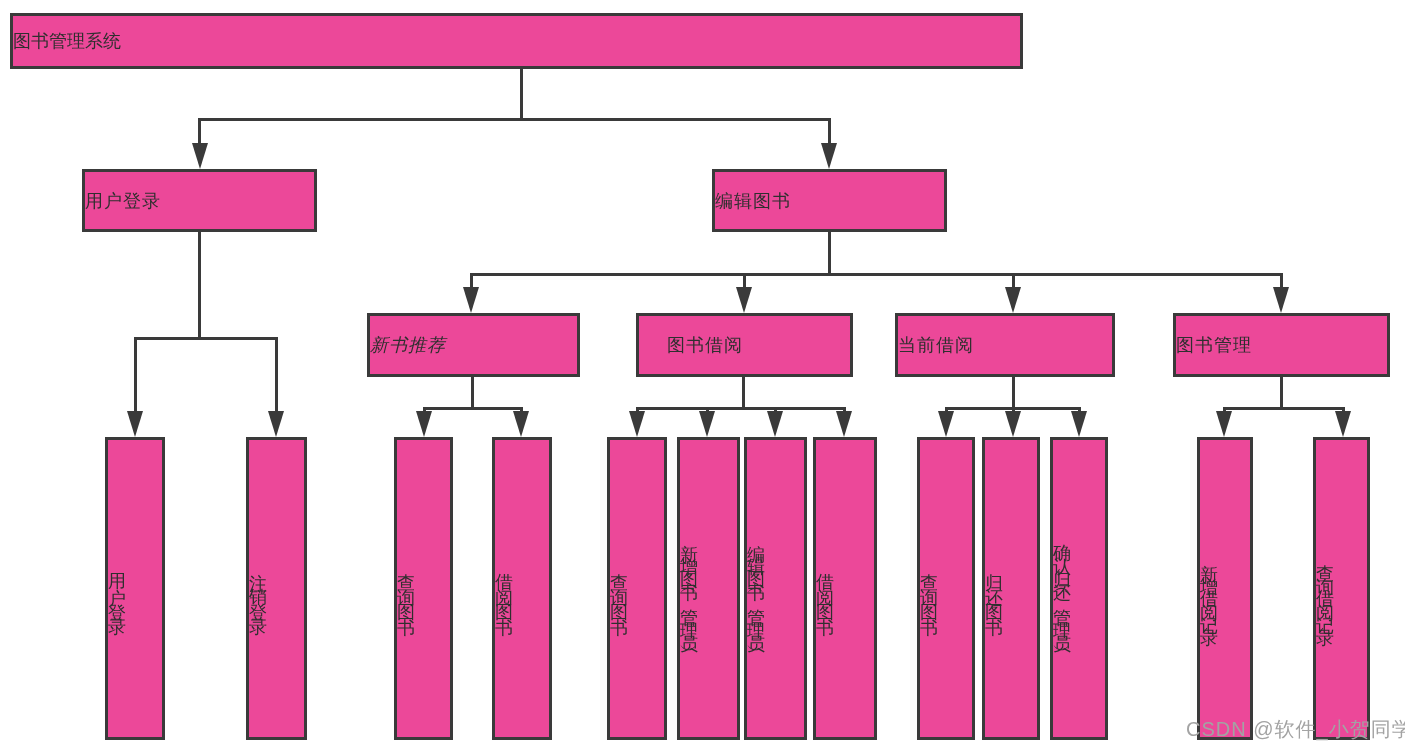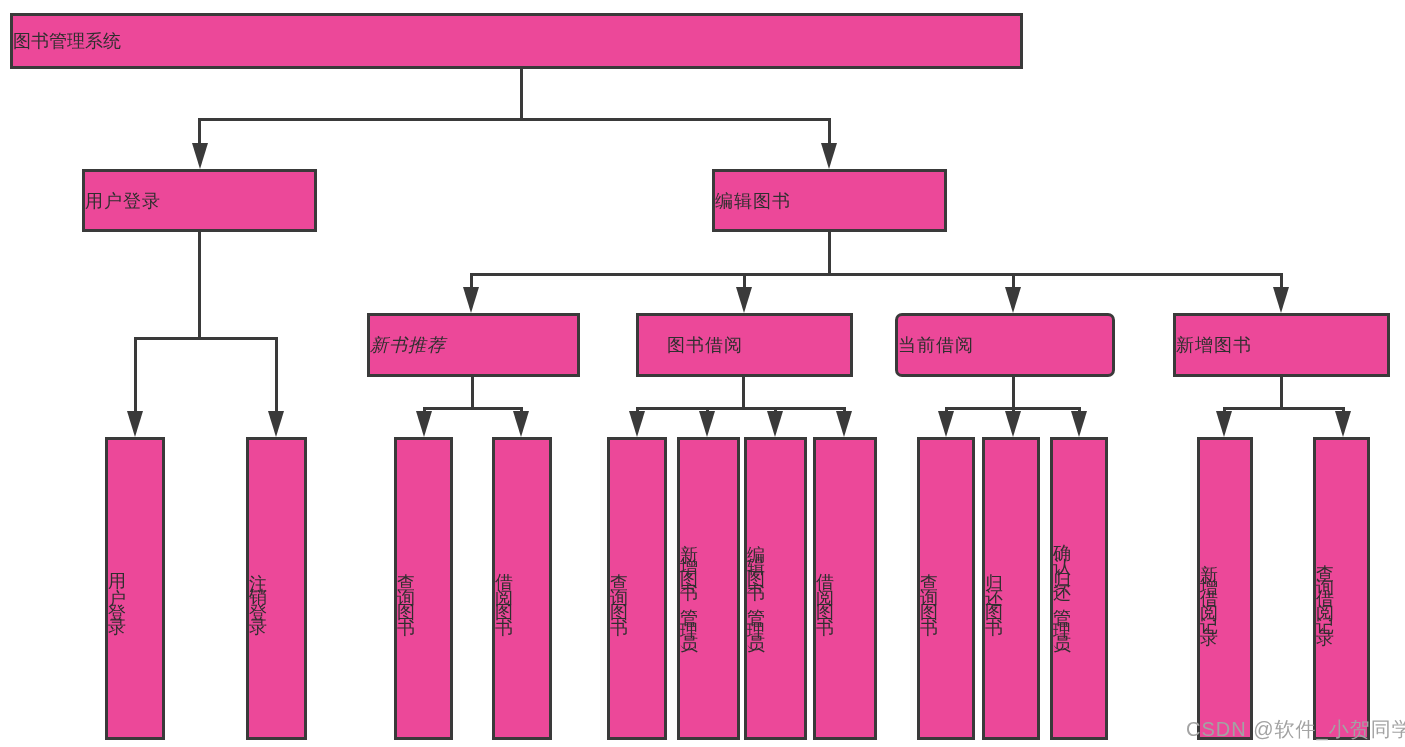--- a/index.html
+++ b/index.html
@@ -94,25 +94,25 @@
   <div class="arrow" style="left:1005px; top:287px;"></div>
   <div class="vline" style="left:1280px; top:273px; height:16px;"></div>
   <div class="arrow" style="left:1273px; top:287px;"></div>
 
   <div class="box hbox" style="left:367px; top:313px; width:213px; height:64px;font-style:italic;">
     <span>新书推荐</span>
   </div>
   <div class="box hbox" style="left:636px; top:313px; width:217px; height:64px;padding-left:28px;">
     <span>图书借阅</span>
   </div>
-  <div class="box hbox" style="left:895px; top:313px; width:220px; height:64px;border-radius:7px;">
+  <div class="box hbox" style="left:895px; top:313px; width:220px; height:64px;">
     <span>当前借阅</span>
   </div>
   <div class="box hbox" style="left:1173px; top:313px; width:217px; height:64px;">
-    <span>新增图书</span>
+    <span>图书管理</span>
   </div>
 
   <div class="vline" style="left:471px; top:377px; height:30px;"></div>
   <div class="hline" style="left:423px; top:407px; width:100px;"></div>
   <div class="vline" style="left:423px; top:407px; height:8px;"></div>
   <div class="arrow" style="left:416px; top:411px;"></div>
   <div class="vline" style="left:520px; top:407px; height:8px;"></div>
   <div class="arrow" style="left:513px; top:411px;"></div>
 
   <div class="vline" style="left:742px; top:377px; height:30px;"></div>

